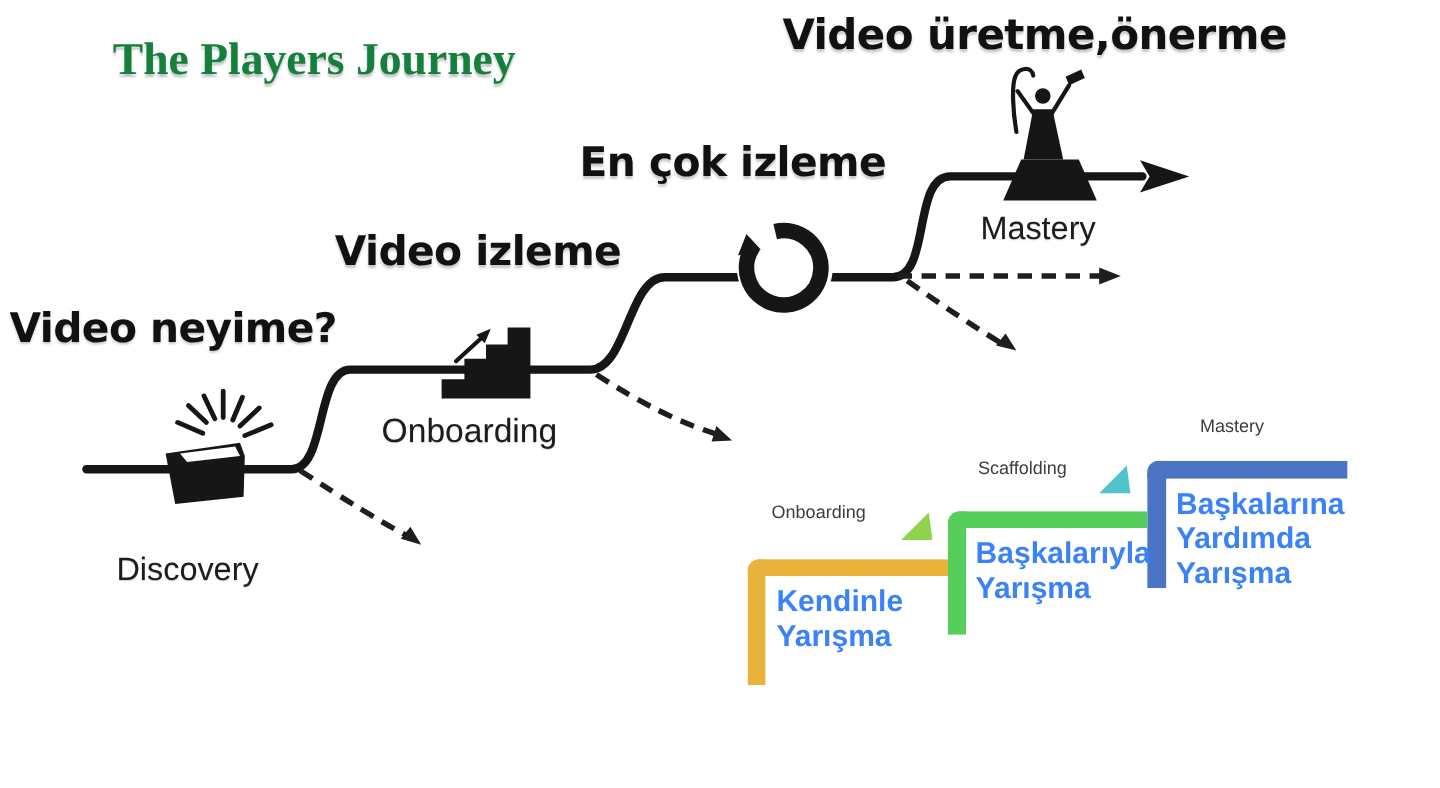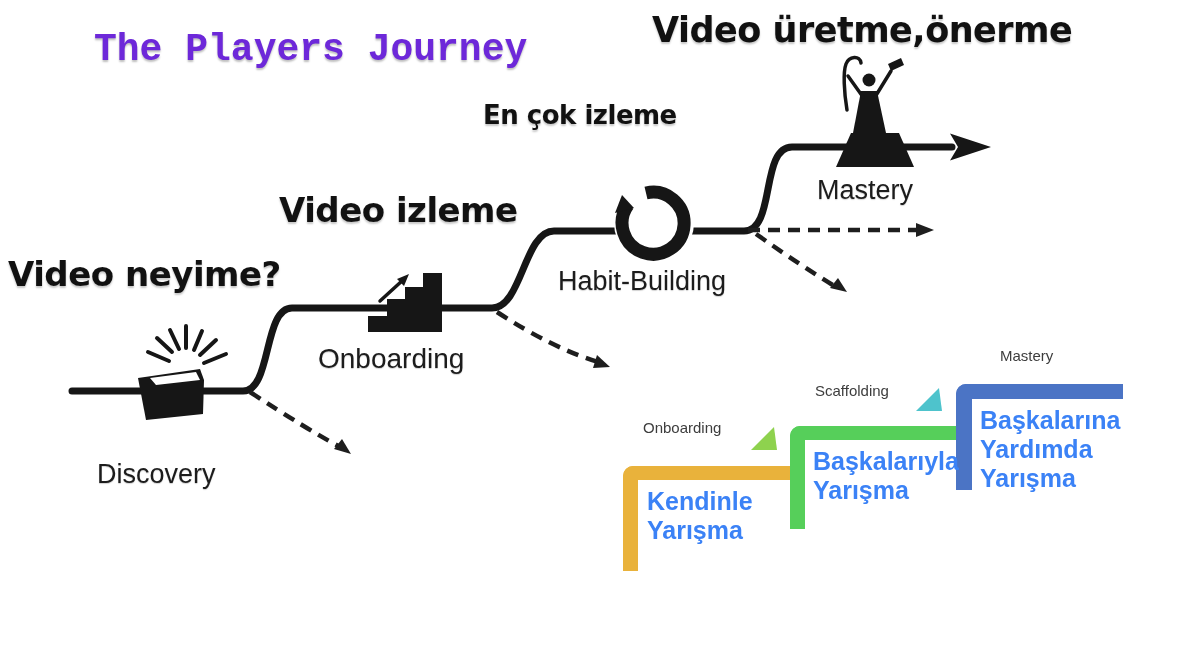--- a/index.html
+++ b/index.html
@@ -2,25 +2,25 @@
 <html><head>
 <meta charset="utf-8">
 <style>
   html,body{margin:0;padding:0;background:#fff;}
   #stage{position:relative;width:1200px;height:657px;background:#fff;overflow:hidden;
          font-family:"Liberation Sans",sans-serif;color:#161616;}
   .abs{position:absolute;white-space:pre-line;}
   
   .cap{font-family:"DejaVu Sans",sans-serif;font-weight:700;color:#111;
        text-shadow:0 2px 2px rgba(0,0,0,0.22);letter-spacing:-0.5px;}
-  .title{left:94px;top:28px;font-size:38px;font-family:Liberation Mono, monospace;
-         font-weight:800;color:#6d28d9;text-shadow:0 2px 2px rgba(0,0,0,0.25);}
+  .title{left:94px;top:28px;font-size:38px;font-family:Liberation Serif, serif;
+         font-weight:800;color:#15803d;text-shadow:0 2px 2px rgba(0,0,0,0.25);}
   .cap-discovery{left:8px;top:254px;font-size:34px;}
   .cap-onboarding{left:260px;top:190px;font-size:34px;margin-left:19px;}
-  .cap-habit{left:483px;top:100px;font-size:26px;}
+  .cap-habit{left:483px;top:116px;font-size:34px;}
   .cap-mastery{left:652px;top:10px;font-size:35px;}
   
   .stg{font-size:27px;color:#1c1c1c;text-shadow:0 1px 1px rgba(0,0,0,0.18);}
   .lbl-discovery{left:97px;top:419px;margin-top:40px;}
   .lbl-onboarding{left:318px;top:343px;font-size:28px;}
   .lbl-habit{left:558px;top:266px;}
   .lbl-mastery{left:817px;top:175px;}
   .attribution{left:703px;top:604px;font-size:27px;font-weight:700;color:#101010;
                font-family:"DejaVu Sans",sans-serif;text-shadow:0 1px 1px rgba(0,0,0,0.18);}
   
@@ -113,21 +113,20 @@
   </svg>
 
   <div class="abs title">The Players Journey</div>
   <div class="abs cap cap-discovery">Video neyime?</div>
   <div class="abs cap cap-onboarding">Video izleme</div>
   <div class="abs cap cap-habit">En çok izleme</div>
   <div class="abs cap cap-mastery">Video üretme,önerme</div>
 
   <div class="abs stg lbl-discovery">Discovery</div>
   <div class="abs stg lbl-onboarding">Onboarding</div>
-  <div class="abs stg lbl-habit">Habit-Building</div>
   <div class="abs stg lbl-mastery">Mastery</div>
 
   <div class="lbar lbar-onboarding"></div>
   <div class="lbar lbar-scaffolding"></div>
   <div class="lbar lbar-mastery"></div>
 
   <div class="abs phase phase-onboarding">Onboarding</div>
   <div class="abs phase phase-scaffolding">Scaffolding</div>
   <div class="abs phase phase-mastery">Mastery</div>
 

